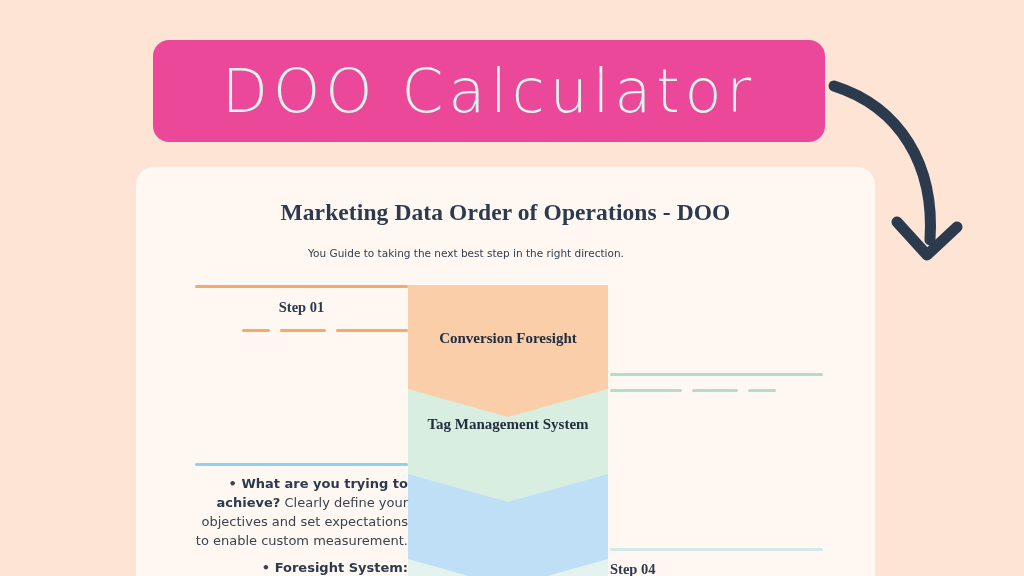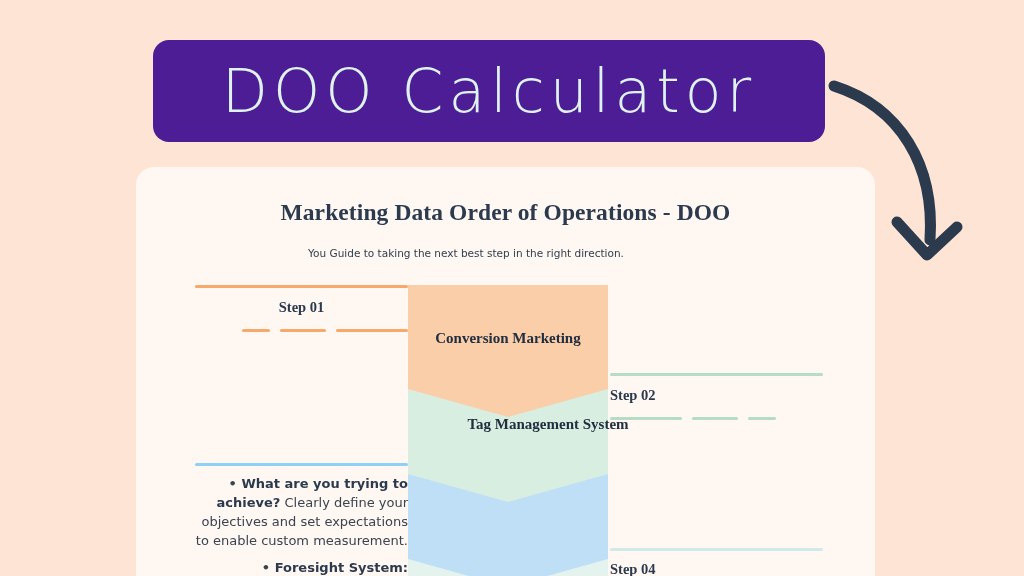--- a/index.html
+++ b/index.html
@@ -168,21 +168,21 @@
   .bullet-dot {
     font-weight: bold;
   }
 
   
   #step-04-block .step-label { margin-top: 10px; }
 </style>
 </head>
 <body style="background: rgb(253, 228, 213);">
 
-<div id="title-banner" style="background: #4c1d95;">
+<div id="title-banner" style="background: #ec4899;">
   <span class="banner-text" style="color: rgb(223, 243, 236);">DOO Calculator</span>
 </div>
 
 <svg id="arrow-svg" viewBox="0 0 175 230" fill="none">
   <path d="M29 31 C 95 52, 130 110, 125 185" stroke="#2B3A4D" stroke-width="11" stroke-linecap="round" fill="none"></path>
   <path d="M92 167 L 122 200 L 152 172" stroke="#2B3A4D" stroke-width="11" stroke-linecap="round" stroke-linejoin="round" fill="none"></path>
 </svg>
 
 <div id="content-card" style="background: rgb(254, 247, 242);">
 
@@ -196,39 +196,38 @@
       <polygon id="chev-4" points="0,182 100,210 200,182 200,291 100,291 0,291" fill="#E4F3EE"></polygon>
 
       <polygon id="chev-3" points="0,171 100,199 200,171 200,274 100,302 0,274" fill="#BFDFF7"></polygon>
 
       <polygon id="chev-2" points="0,86 100,114 200,86 200,189 100,217 0,189" fill="#D8EEE1"></polygon>
 
       <polygon id="chev-1" points="0,0 200,0 200,104 100,132 0,104" fill="#FACEA9"></polygon>
     </svg>
 
     <div class="chev-title" id="stage-title-0" style="left:272px; top:162px;">
-      <span>Conversion Marketing</span>
-    </div>
-    <div class="chev-title" id="stage-title-1" style="left:272px; top:248px;padding-left:40px;">
+      <span>Conversion Foresight</span>
+    </div>
+    <div class="chev-title" id="stage-title-1" style="left:272px; top:248px;">
       <span>Tag Management System</span>
     </div>
 
     <div class="step-block step-left" id="step-01-block" style="left:59px; top:118px;text-align:center;">
       <div class="step-rule" style="background:#F6A96A;"></div>
       <div class="step-label">Step 01</div>
       <div class="dashes rtl">
         <span class="dash" style="background:#F6A96A; width:28px;"></span>
         <span class="dash" style="background:#F6A96A; width:46px;"></span>
         <span class="dash" style="background:#F6A96A; width:72px;"></span>
       </div>
     </div>
 
     <div class="step-block step-right" id="step-02-block" style="left:474px; top:206px;">
       <div class="step-rule" style="background:#B6DCC6;"></div>
-      <div class="step-label">Step 02</div>
       <div class="dashes">
         <span class="dash" style="background:#B6DCC6; width:72px;"></span>
         <span class="dash" style="background:#B6DCC6; width:46px;"></span>
         <span class="dash" style="background:#B6DCC6; width:28px;"></span>
       </div>
     </div>
 
     <div class="step-block step-left" id="step-03-block" style="left:59px; top:296px;">
       <div class="step-rule" style="background:#8FD0F5;"></div>
       <div class="bullet-item">

